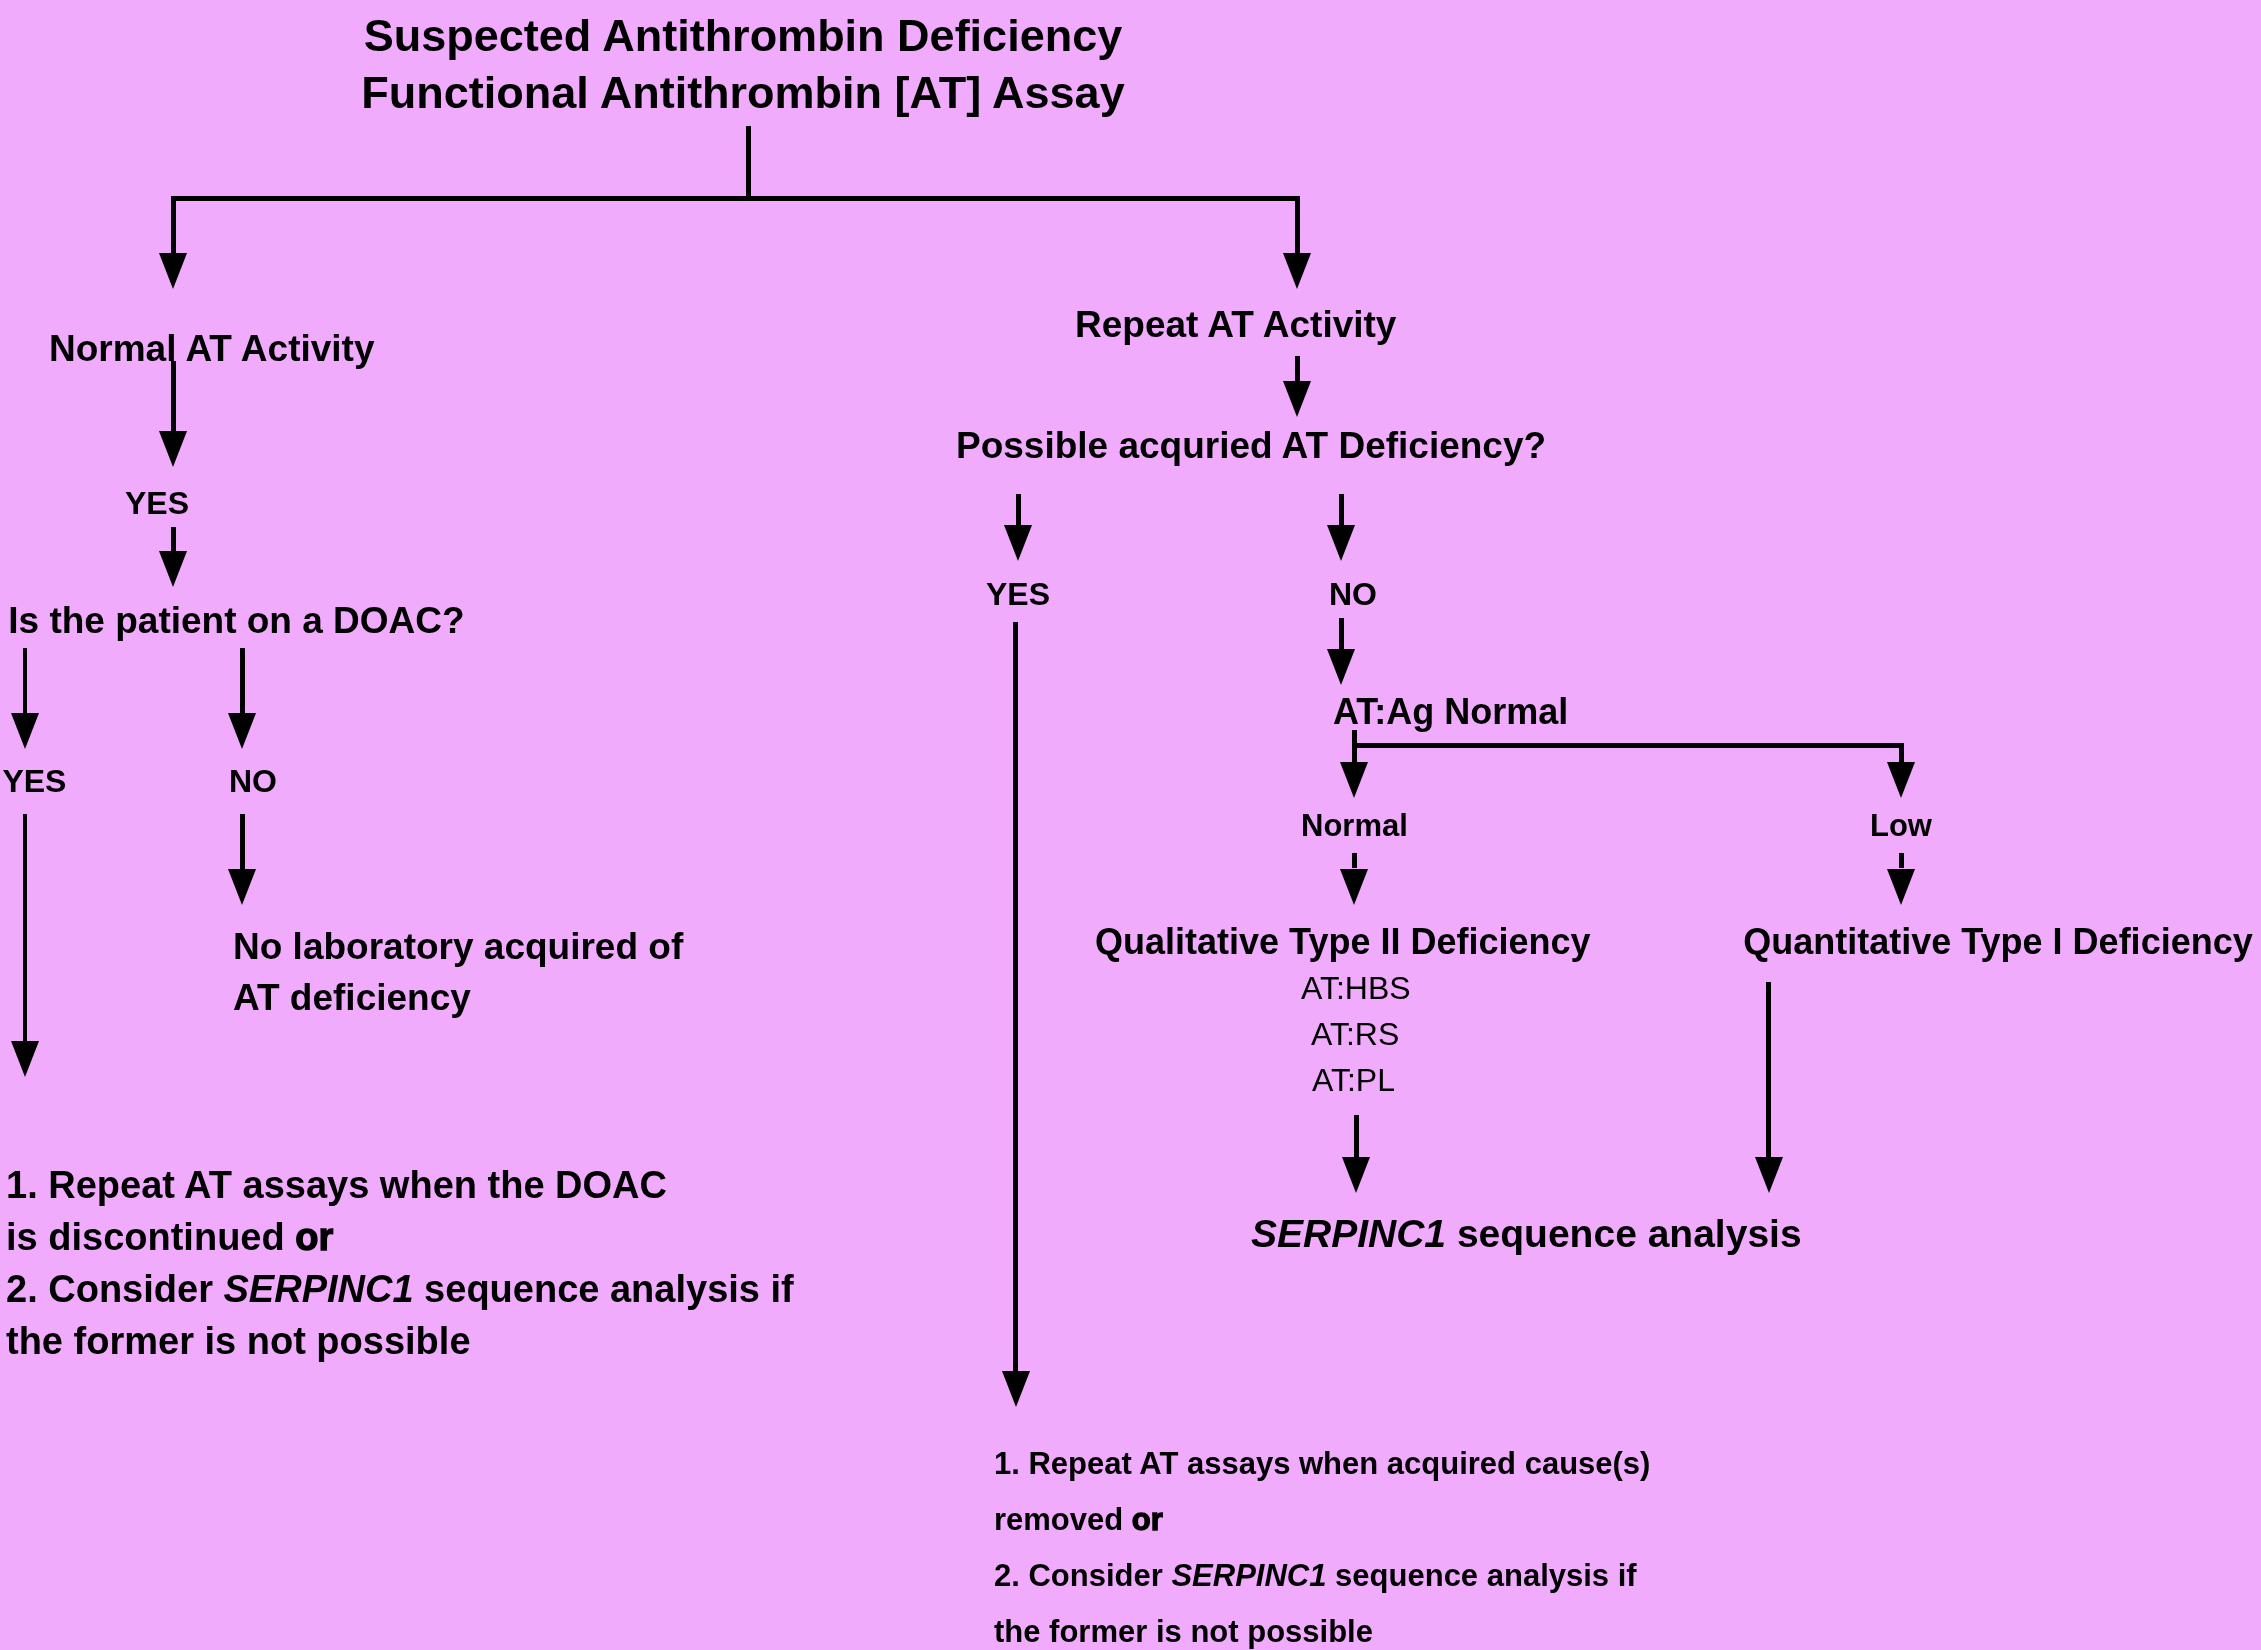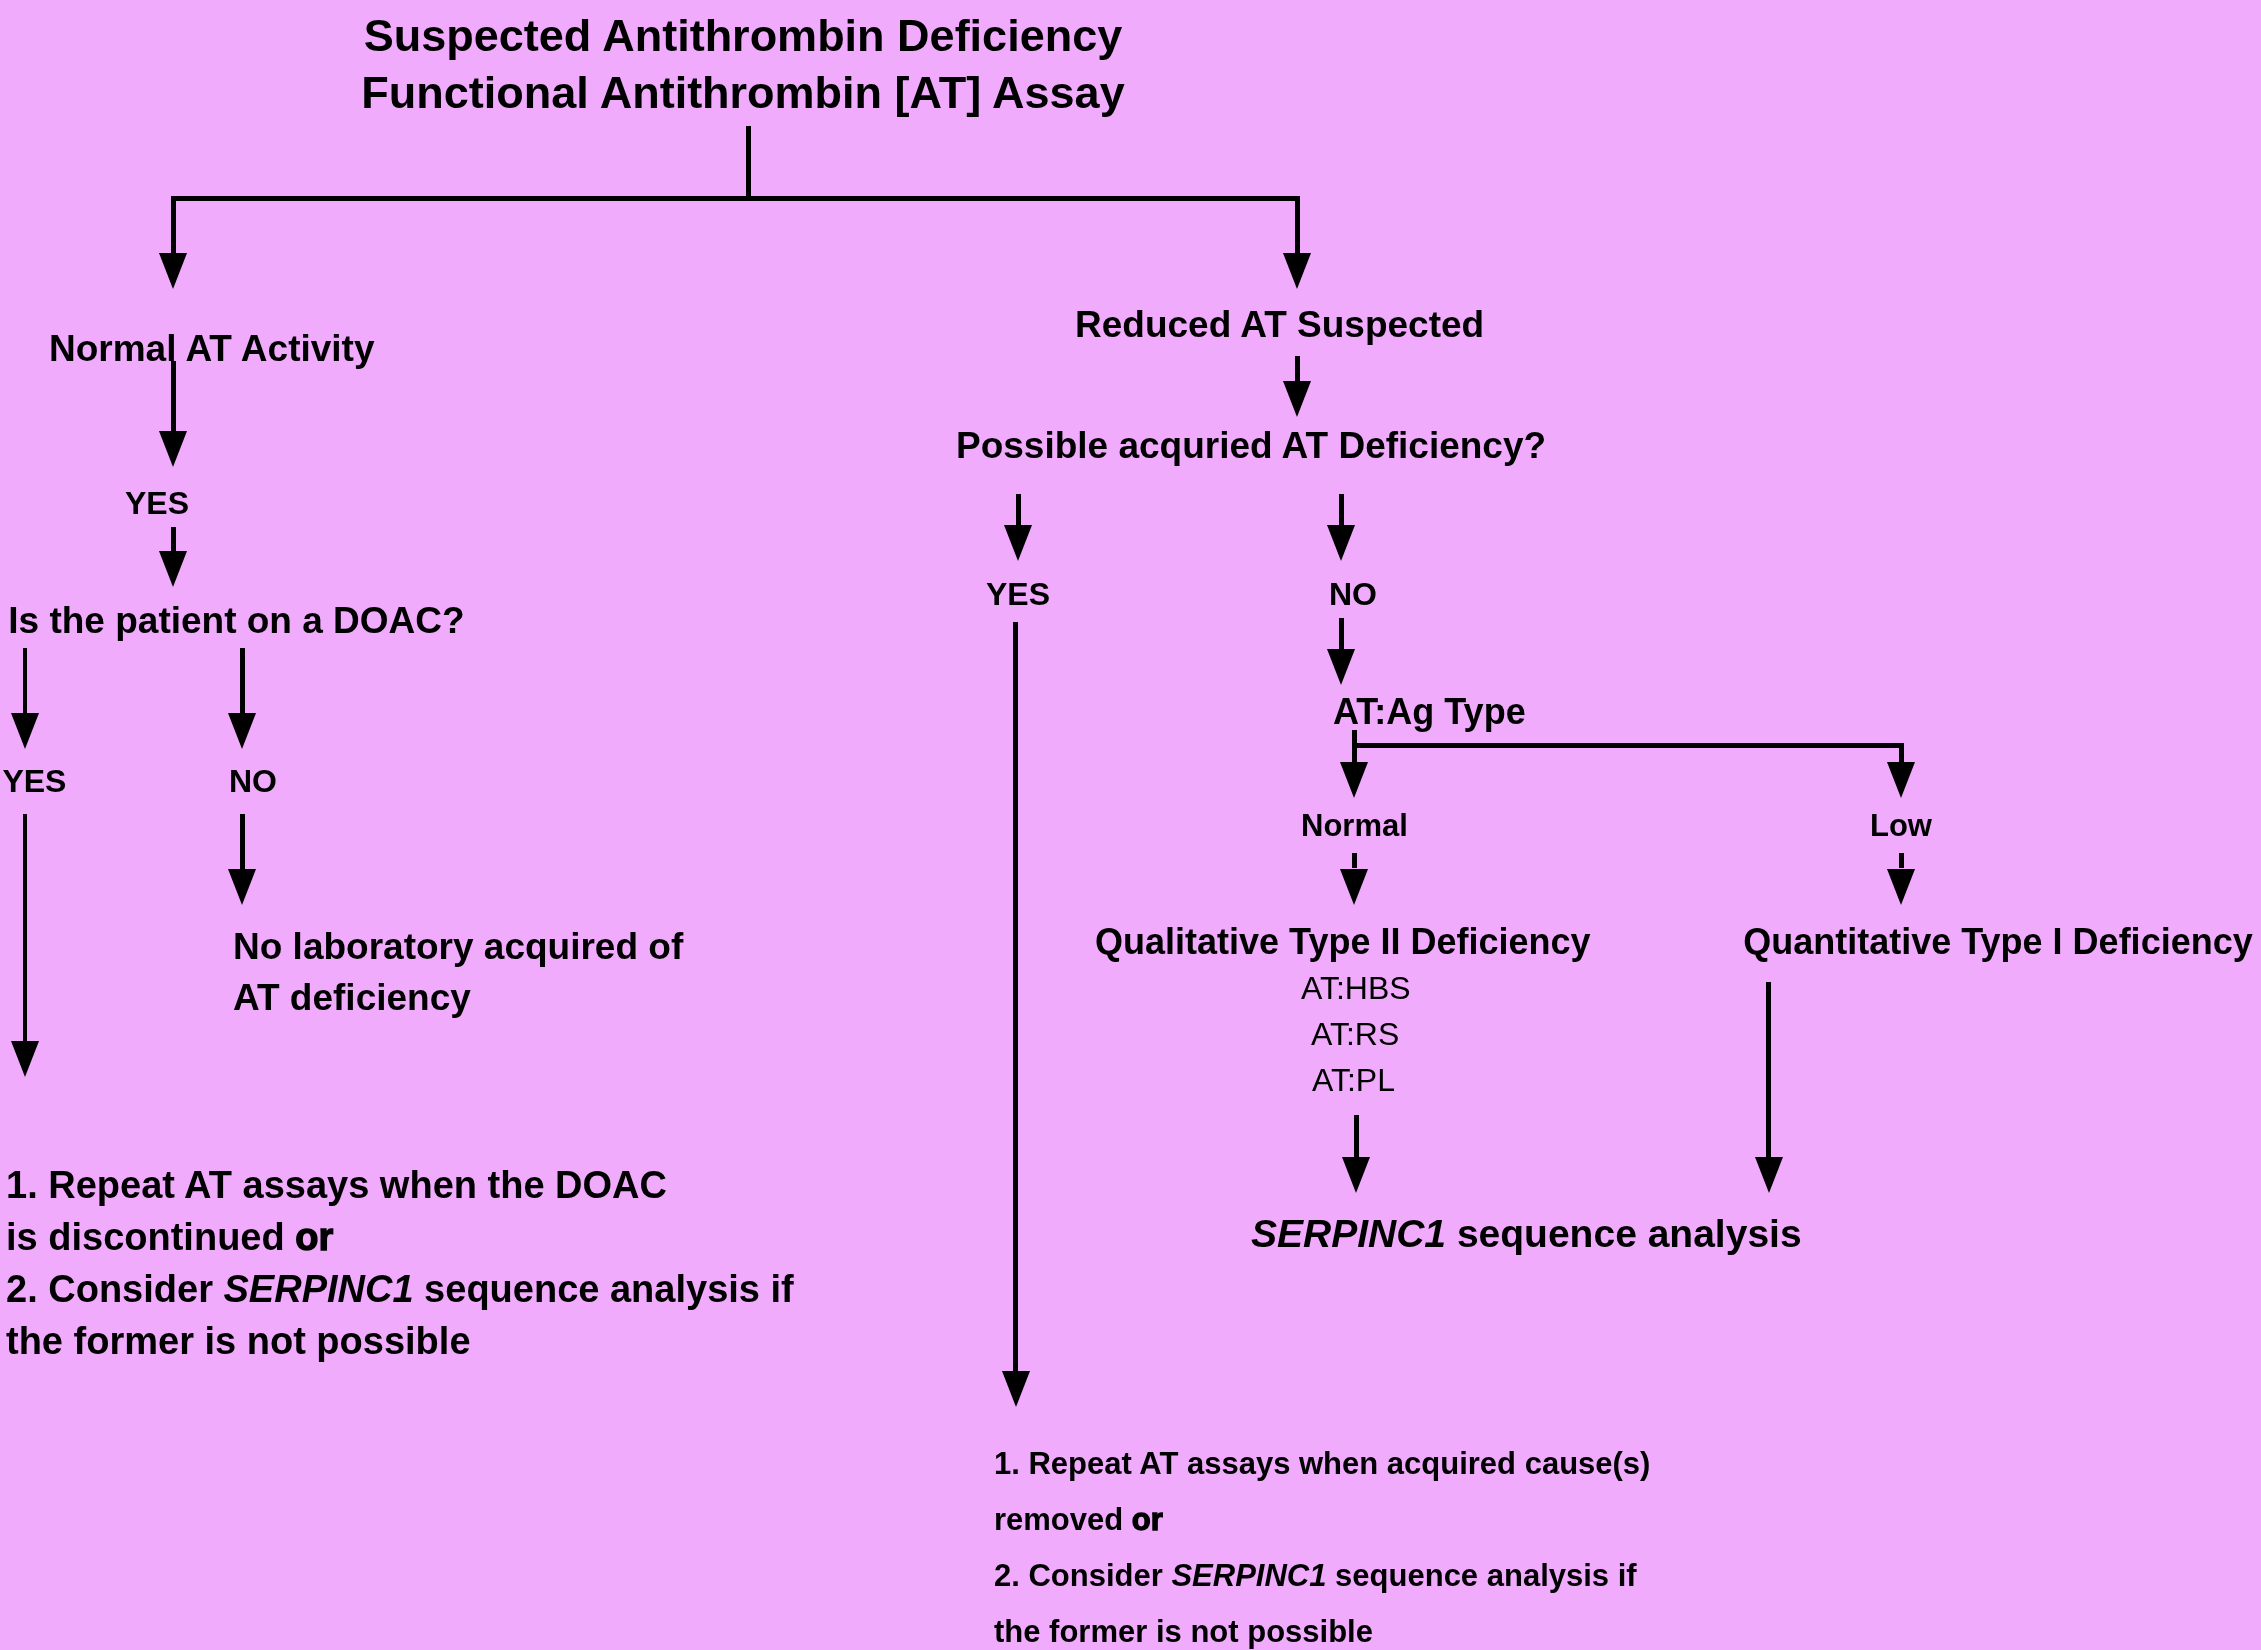--- a/index.html
+++ b/index.html
@@ -76,39 +76,39 @@
   <div class="vl" style="left:22.5px;top:814px;height:227px;"></div>
   <div class="ah" style="left:10.7px;top:1041px;"></div>
 
   <div class="t" style="left:6px;top:1159px;font-size:38px;line-height:52px;">
     <div>1. Repeat AT assays when the DOAC</div>
     <div><span>is discontinued </span><span class="xb">or</span></div>
     <div><span>2. Consider </span><span class="gene">SERPINC1</span><span> sequence analysis if</span></div>
     <div>the former is not possible</div>
   </div>
 
-  <div class="t" style="left:1075px;top:304px;font-size:37px;">Reduced AT Suspected</div>
+  <div class="t" style="left:1075px;top:304px;font-size:37px;">Repeat AT Activity</div>
 
   <div class="vl" style="left:1295px;top:356px;height:25px;"></div>
   <div class="ah" style="left:1283px;top:381px;"></div>
 
   <div class="t" style="left:956px;top:425px;font-size:37px;">Possible acquried AT Deficiency?</div>
 
   <div class="vl" style="left:1016px;top:494px;height:31px;"></div>
   <div class="ah" style="left:1004px;top:525px;"></div>
   <div class="vl" style="left:1339px;top:494px;height:31px;"></div>
   <div class="ah" style="left:1327px;top:525px;"></div>
 
   <div class="t" style="left:986px;top:576px;font-size:32px;">YES</div>
   <div class="t" style="left:1329px;top:576px;font-size:32px;">NO</div>
 
   <div class="vl" style="left:1339px;top:618px;height:31px;"></div>
   <div class="ah" style="left:1327px;top:649px;"></div>
 
-  <div class="t" style="left:1333px;top:691px;font-size:36px;">AT:Ag Type</div>
+  <div class="t" style="left:1333px;top:691px;font-size:36px;">AT:Ag Normal</div>
 
   <div class="vl" style="left:1352px;top:730px;height:20px;"></div>
   <div class="hl" style="left:1352px;top:743px;width:552px;"></div>
   <div class="vl" style="left:1352px;top:743px;height:19px;"></div>
   <div class="ah" style="left:1340px;top:762px;"></div>
   <div class="vl" style="left:1899px;top:743px;height:19px;"></div>
   <div class="ah" style="left:1887px;top:762px;"></div>
 
   <div class="t" style="left:1301px;top:808px;font-size:31px;">Normal</div>
   <div class="t" style="left:1870px;top:808px;font-size:31px;">Low</div>

